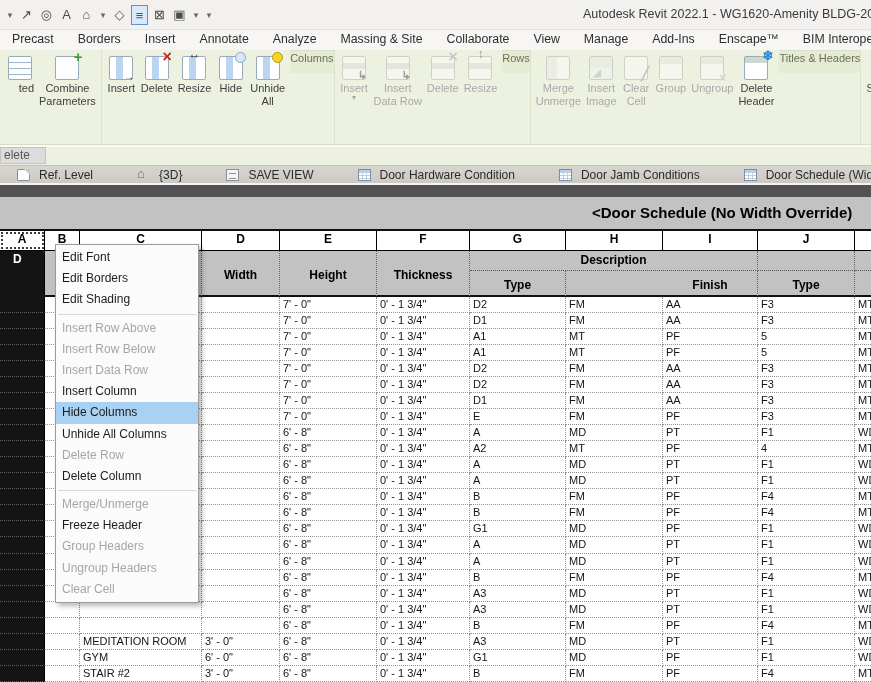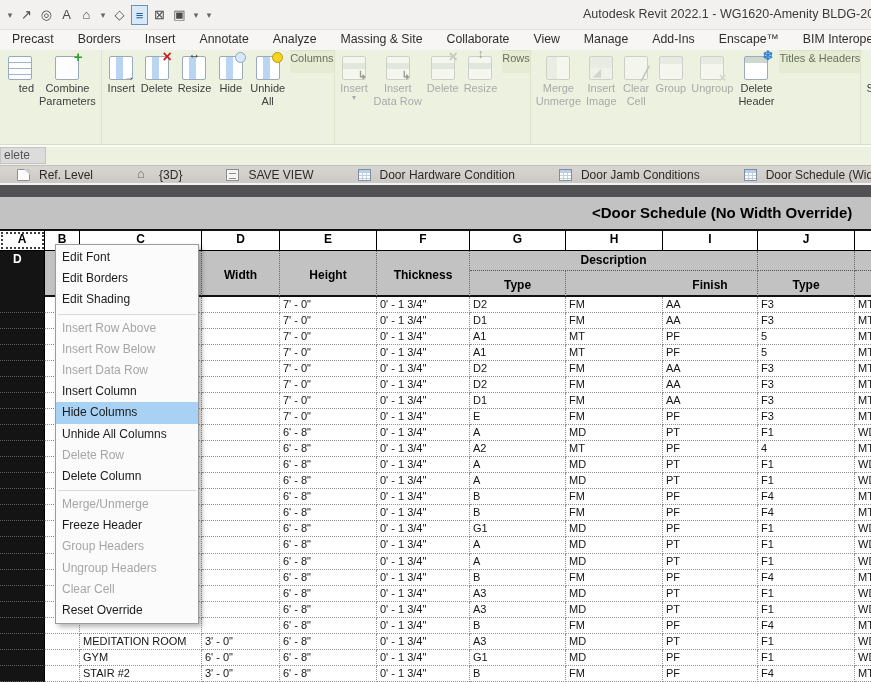--- a/index.html
+++ b/index.html
@@ -704,14 +704,13 @@
     <div class="mi hl">Hide Columns</div>
     <div class="mi">Unhide All Columns</div>
     <div class="mi dis">Delete Row</div>
     <div class="mi">Delete Column</div>
     <div class="msep"></div>
     <div class="mi dis">Merge/Unmerge</div>
     <div class="mi">Freeze Header</div>
     <div class="mi dis">Group Headers</div>
     <div class="mi dis">Ungroup Headers</div>
     <div class="mi dis">Clear Cell</div>
-    <div class="mi">Reset Override</div>
   </div>
 
 </body></html>

